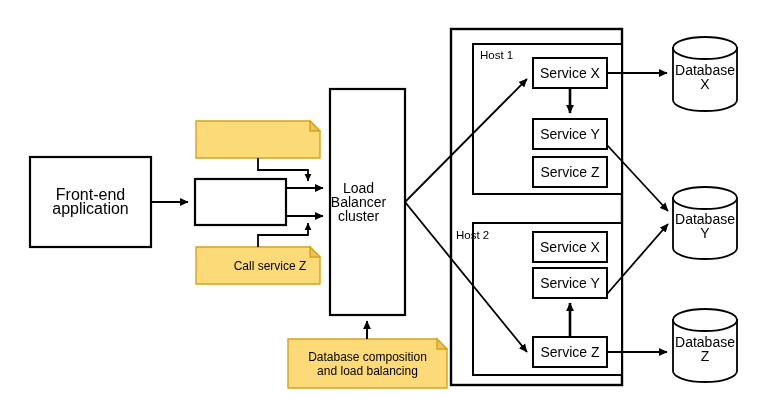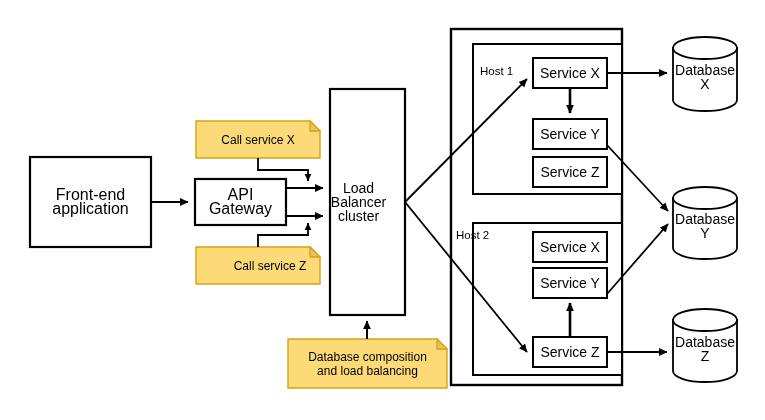--- a/index.html
+++ b/index.html
@@ -134,34 +134,32 @@
     <line x1="570" y1="337" x2="570" y2="303" stroke="#000000" stroke-width="2.6" marker-end="url(#arrow)"></line>
 
     <line x1="607" y1="294" x2="668" y2="224" stroke="#000000" stroke-width="1.8" marker-end="url(#arrow)"></line>
 
     <line x1="607" y1="352" x2="667" y2="352" stroke="#000000" stroke-width="1.8" marker-end="url(#arrow)"></line>
   </svg>
 
   <div class="node-label lbl-12" style="left:30px; top:157px; width:121px; height:90px;">Front-end
 application</div>
 
-  <div class="node-label lbl-12" style="left:195px; top:179px; width:91px; height:46px;">API Gateway</div>
 
   <div class="node-label lbl-11" style="left:330px; top:89px; width:57px; height:226px;">Load
 Balancer
 cluster</div>
 
-  <div class="node-label lbl-note" style="left:196px; top:121px; width:124px; height:37px;">Call service X</div>
 
   <div class="node-label lbl-note" style="left:196px; top:247px; width:148px; height:37px;">Call service Z</div>
 
   <div class="node-label lbl-note" style="left:288px; top:339px; width:159px; height:49px;">Database composition
 and load balancing</div>
 
-  <div class="host-tag" style="left:480px; top:64px;">Host 1</div>
+  <div class="host-tag" style="left:480px; top:48px;">Host 1</div>
 
   <div class="host-tag" style="left:456px; top:228px;">Host 2</div>
 
   <div class="node-label lbl-11" style="left:533px; top:58px; width:74px; height:30px;">Service X</div>
   <div class="node-label lbl-11" style="left:533px; top:119px; width:74px; height:30px;">Service Y</div>
   <div class="node-label lbl-11" style="left:533px; top:157px; width:74px; height:30px;">Service Z</div>
 
   <div class="node-label lbl-11" style="left:533px; top:232px; width:74px; height:30px;">Service X</div>
   <div class="node-label lbl-11" style="left:533px; top:268px; width:74px; height:30px;">Service Y</div>
   <div class="node-label lbl-11" style="left:533px; top:337px; width:74px; height:30px;">Service Z</div>

